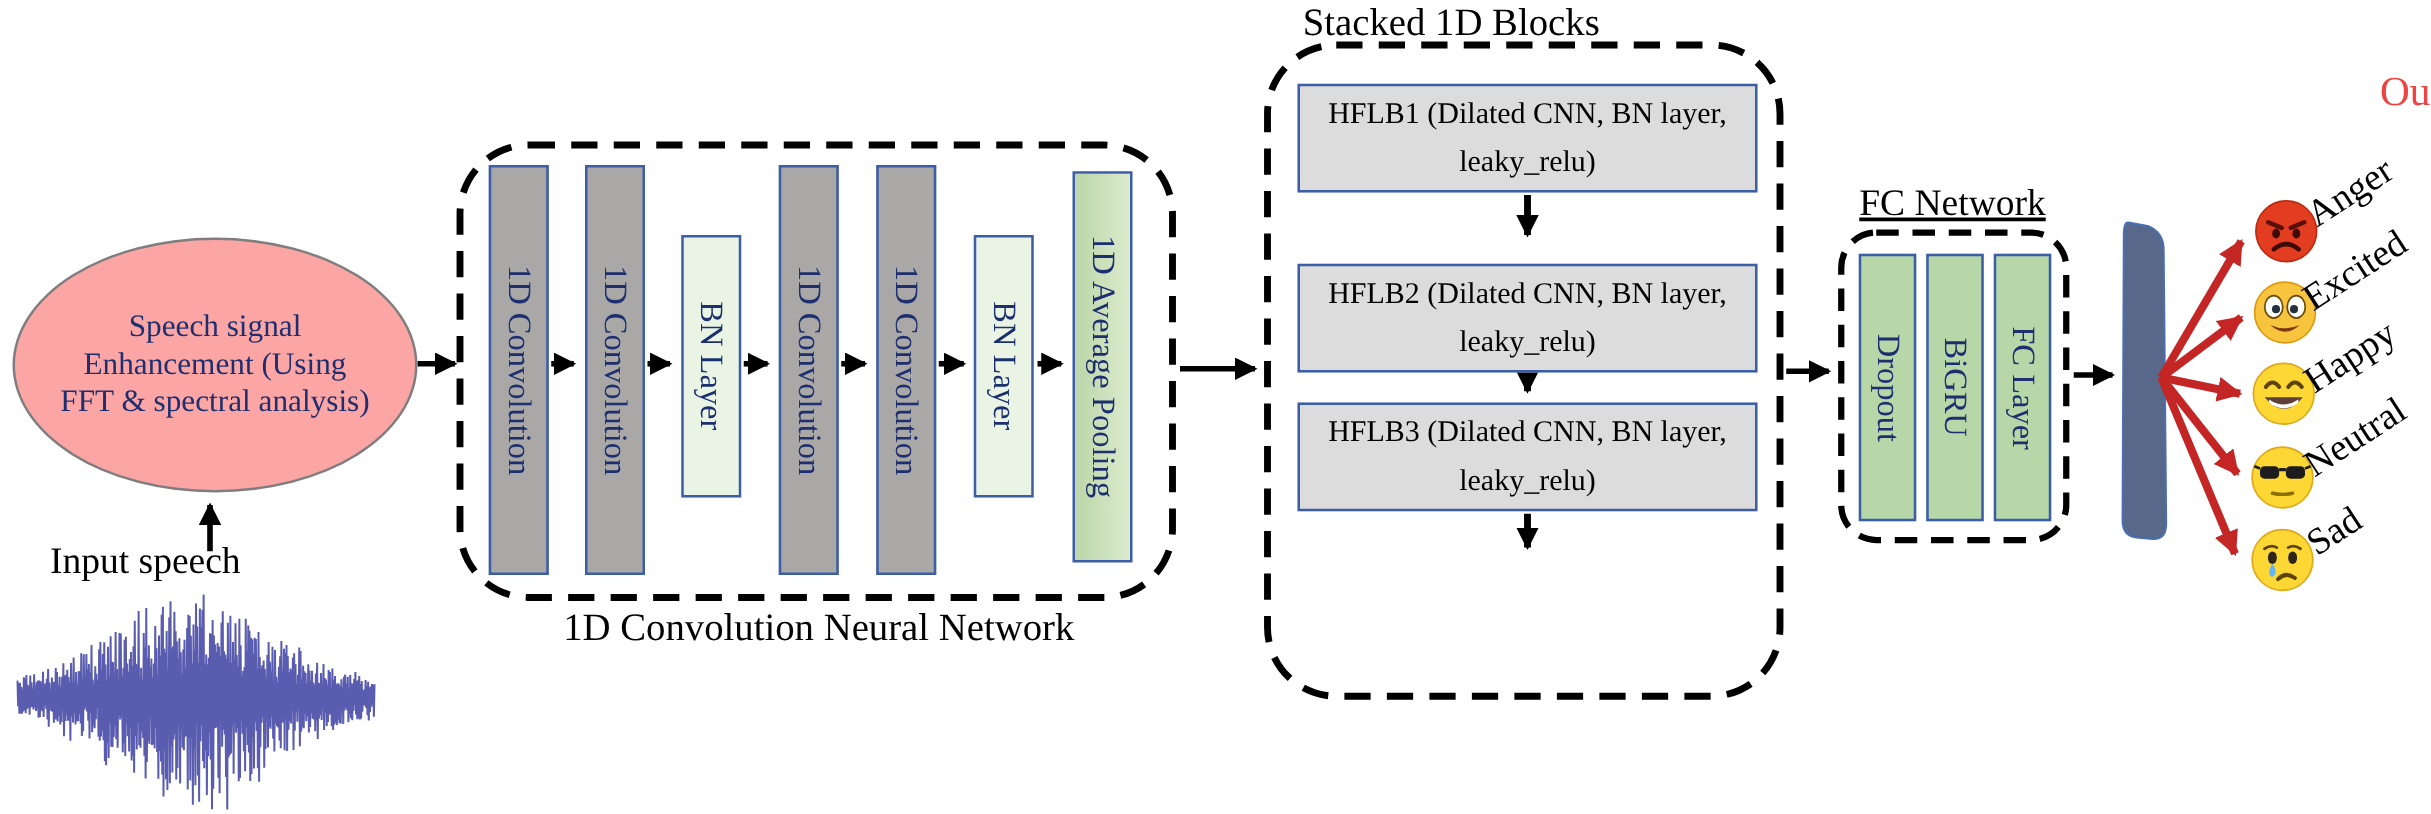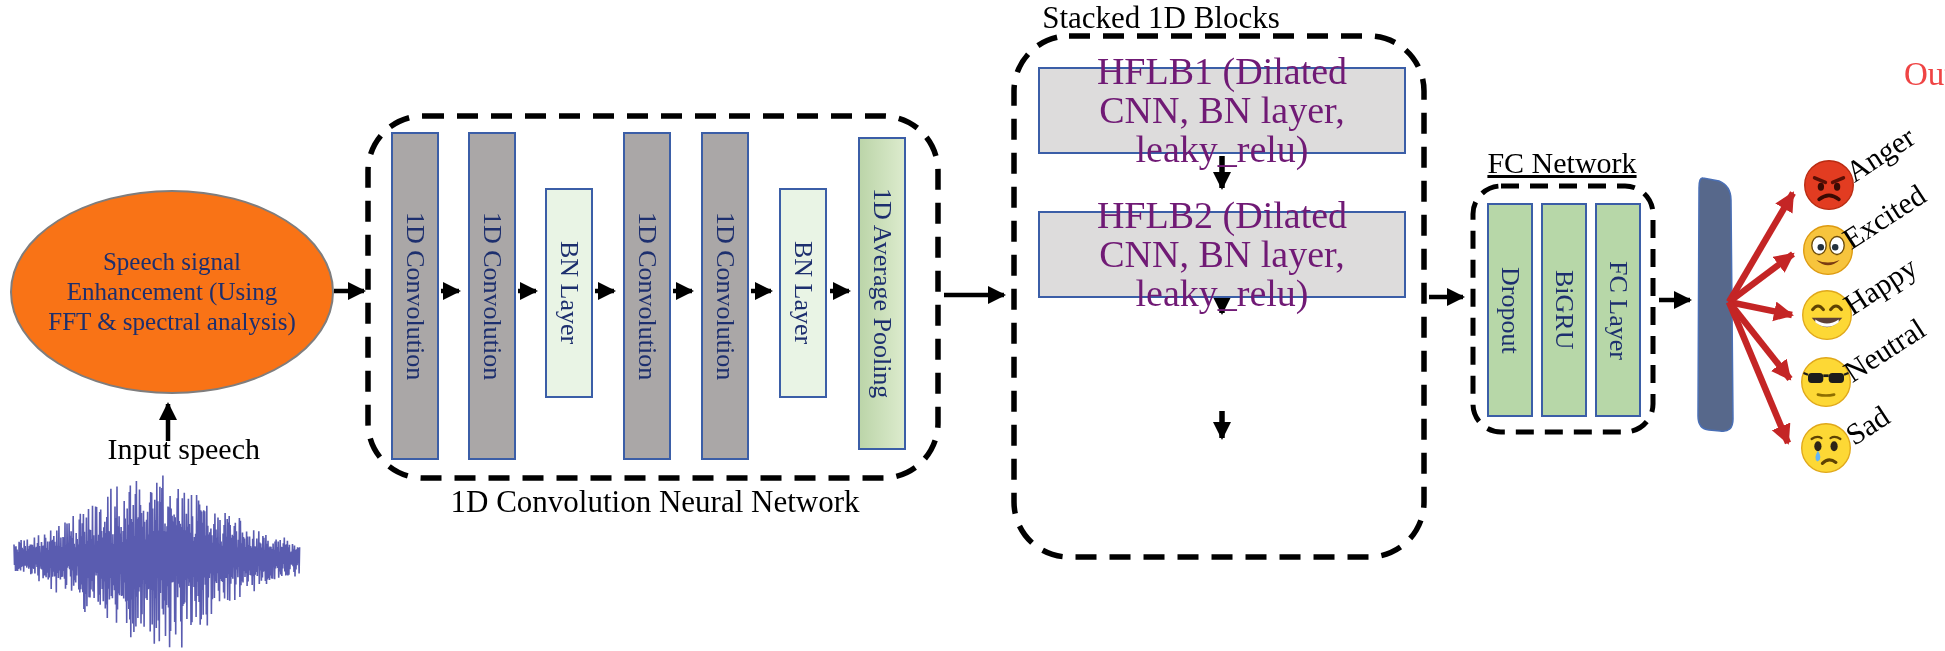--- a/index.html
+++ b/index.html
@@ -7,39 +7,39 @@
           font-family:"Liberation Serif", serif;color:#000;}
   .abs{position:absolute;}
   svg.layer{position:absolute;left:0;top:0;z-index:0;}
   .fg{z-index:2;}
 
   
   .legend{left:26px;top:4px;font-size:25px;line-height:27px;white-space:nowrap;}
 
   
   .ellipse{left:10px;top:190px;width:320px;height:200px;border-radius:50%;
-           background:#f97316;border:2px solid #7f7d7d;display:flex;align-items:center;justify-content:center;}
+           background:#fca5a5;border:2px solid #7f7d7d;display:flex;align-items:center;justify-content:center;}
   .ellipse .etext{color:#1d2f6e;font-size:25px;line-height:30px;text-align:center;width:250px;}
-  .input-label{left:40px;top:432px;width:220px;text-align:right;font-size:30px;}
+  .input-label{left:40px;top:432px;width:220px;text-align:left;font-size:30px;}
 
   
   .vbar{position:absolute;width:48px;display:flex;align-items:center;justify-content:center;
         border:2px solid #3b5ea7;box-sizing:border-box;}
   .vbar .vtext{writing-mode:vertical-rl;text-orientation:mixed;color:#1d2f6e;font-size:26px;white-space:nowrap;}
   .vbar.conv{top:132px;height:328px;background:#aaa7a7;}
   .vbar.bn{top:188px;height:210px;background:#e9f4e5;}
   .vbar.pool{top:137px;height:313px;background:linear-gradient(90deg,#bcd5a9,#dcebcd);}
 
   .cnn-caption{left:370px;top:484px;width:570px;text-align:center;font-size:31px;}
 
   
   .stacked-title{left:981px;top:0px;width:360px;text-align:center;font-size:31px;}
   .hflb{position:absolute;left:1038px;width:368px;height:87px;background:#dddcdc;
         border:2px solid #3b5ea7;box-sizing:border-box;display:flex;align-items:center;justify-content:center;}
-  .hflb .btext{color:#701a75;font-size:38px;line-height:39px;text-align:center;width:330px;}
+  .hflb .btext{color:#000000;font-size:24px;line-height:39px;text-align:center;width:330px;}
 
   
   .fc-title{left:1462px;top:146px;width:200px;text-align:center;font-size:30px;text-decoration:underline;}
   .fcbar{position:absolute;top:203px;width:46px;height:214px;background:#b7d7a8;
          border:2px solid #3b5ea7;box-sizing:border-box;display:flex;align-items:center;justify-content:center;}
   .fcbar .vtext{writing-mode:vertical-rl;text-orientation:mixed;color:#1d2f6e;font-size:26px;white-space:nowrap;}
 
   .softmax-label{left:1645px;top:139px;width:150px;text-align:center;font-size:30px;}
 
   
@@ -131,20 +131,23 @@
     </div>
   <div class="abs cnn-caption fg">1D Convolution Neural Network</div>
 
   <div class="abs stacked-title fg">Stacked 1D Blocks</div>
   <div class="abs hflb fg" style="top:67px">
     <div class="btext">HFLB1 (Dilated CNN, BN layer, leaky_relu)</div>
     </div>
   <div class="abs hflb fg" style="top:211px">
     <div class="btext">HFLB2 (Dilated CNN, BN layer, leaky_relu)</div>
     </div>
+  <div class="abs hflb fg" style="top:322px">
+    <div class="btext">HFLB3 (Dilated CNN, BN layer, leaky_relu)</div>
+    </div>
 
   <div class="abs fc-title fg">FC Network</div>
   <div class="abs fcbar fg" style="left:1487px">
     <span class="vtext">Dropout</span>
     </div>
   <div class="abs fcbar fg" style="left:1541px">
     <span class="vtext">BiGRU</span>
     </div>
   <div class="abs fcbar fg" style="left:1595px">
     <span class="vtext">FC Layer</span>

